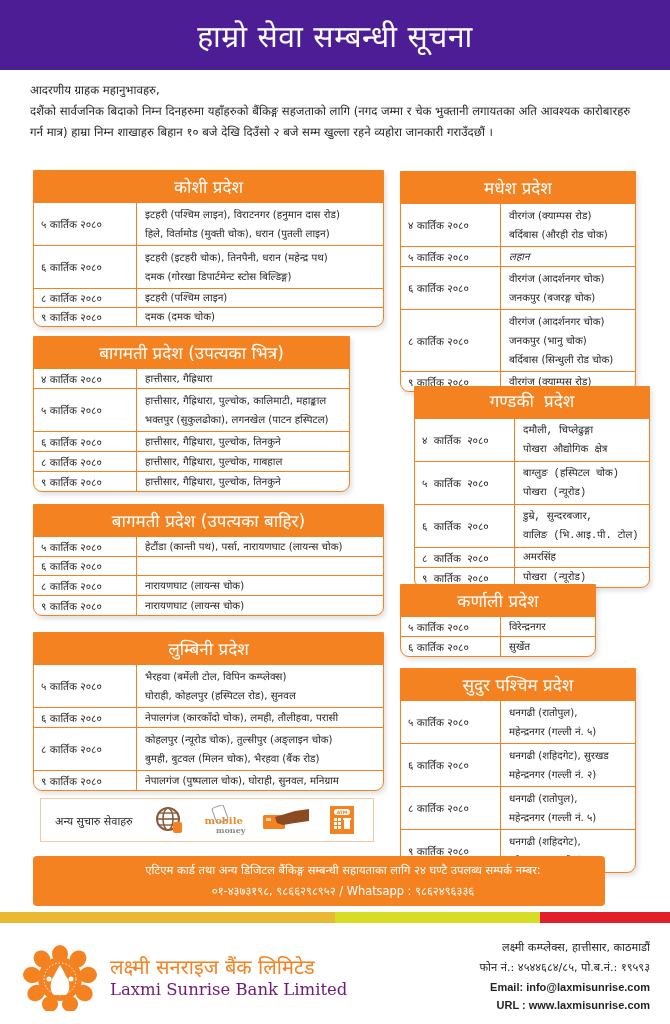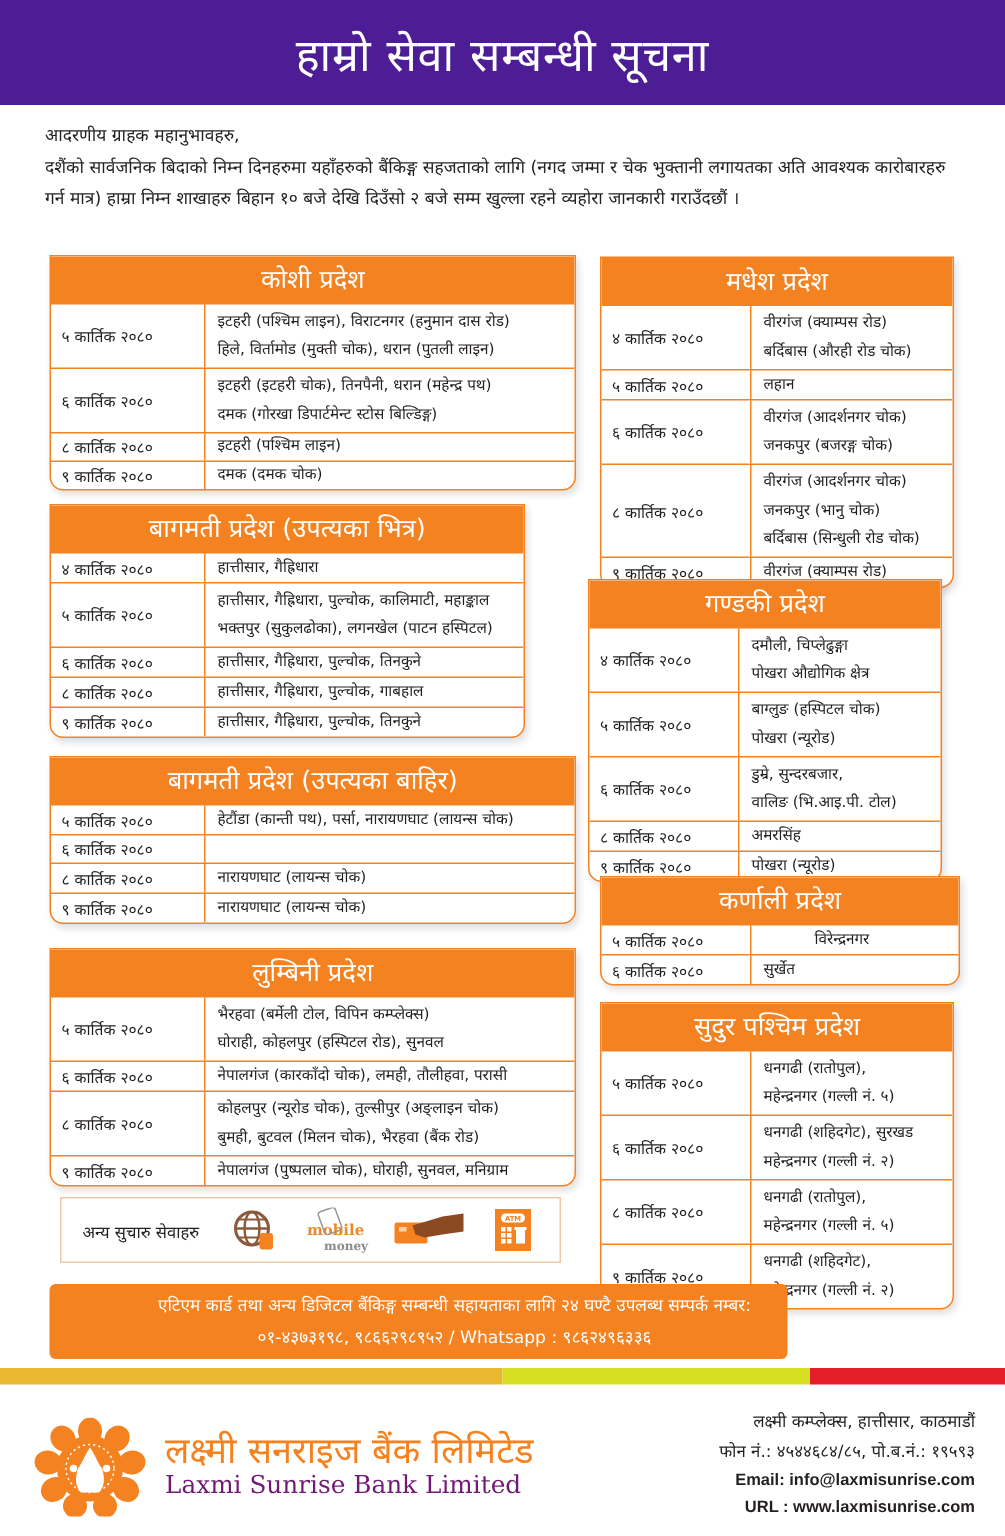--- a/index.html
+++ b/index.html
@@ -39,30 +39,30 @@
 
   .services {
     position: absolute; left: 40px; top: 798px; width: 334px; height: 44px;
     border: 1px solid #f0c9a6; background: #fff;
     display: flex; align-items: center; padding-left: 14px; gap: 14px;
   }
   .services .label { font-size: 11px; color: #231f20; margin-right: 6px; }
   .svc-icon { width: 34px; height: 30px; display: flex; align-items: center; justify-content: center; }
 
   .helpline {
-    position: absolute; left: 33px; top: 856px; width: 492px; height: 50px;
+    position: absolute; left: 33px; top: 856px; width: 572px; height: 50px;
     background: #f58220; border-radius: 4px; color: #fff; text-align: center;
     font-size: 11.4px; line-height: 21px; padding-top: 4px; padding-left: 48px;
   }
 
   .stripe { position: absolute; top: 912px; height: 11px; }
 
   .logo-wrap { position: absolute; left: 22px; top: 945px; display: flex; align-items: center; }
   .logo-text { margin-left: 12px; color: #f58220; }
-  .logo-np { font-size: 24px; line-height: 24px; }
+  .logo-np { font-size: 20px; line-height: 24px; }
   .logo-en { font-family: "DejaVu Serif", serif; font-size: 16.5px; line-height: 22px; color: #701a75; }
 
   .address {
     position: absolute; right: 20px; top: 938px; width: 260px; text-align: right;
     font-size: 11.2px; line-height: 20px; color: #231f20;
   }
   .address .en { font-family: "Liberation Sans", sans-serif; font-weight: bold; font-size: 11px; line-height: 18px; }
 </style>
 </head>
 <body>
@@ -207,21 +207,21 @@
       <div class="row" style="border-top: none; min-height: 38px;">
         <div class="c-date" style="width: 100px;">४ कार्तिक २०८०</div>
         <div class="c-branch">
           <div>वीरगंज (क्याम्पस रोड)</div>
           <div>बर्दिबास (औरही रोड चोक)</div>
         </div>
       </div>
       <div class="row" style="min-height: 19px;">
         <div class="c-date" style="width: 100px;">५ कार्तिक २०८०</div>
         <div class="c-branch">
-          <div style="line-height: 15px;">लहान</div>
+          <div style="line-height: 15px; font-style: italic;">लहान</div>
         </div>
       </div>
       <div class="row" style="min-height: 38px;">
         <div class="c-date" style="width: 100px;">६ कार्तिक २०८०</div>
         <div class="c-branch">
           <div>वीरगंज (आदर्शनगर चोक)</div>
           <div>जनकपुर (बजरङ्ग चोक)</div>
         </div>
       </div>
       <div class="row" style="min-height: 57px;">
@@ -233,21 +233,21 @@
         </div>
       </div>
       <div class="row" style="min-height: 19px;">
         <div class="c-date" style="width: 100px;">९ कार्तिक २०८०</div>
         <div class="c-branch">
           <div style="line-height: 15px;">वीरगंज (क्याम्पस रोड)</div>
         </div>
       </div>
     </div>
   </div>
-<div class="card" style="left:392px; top:386px; width:236px;">
+<div class="card" style="left:414px; top:386px; width:236px;font-family:Liberation Mono, monospace;">
     <div class="card-head">गण्डकी प्रदेश</div>
     <div>
       <div class="row" style="border-top: none; min-height: 38px;">
         <div class="c-date" style="width: 100px;">४ कार्तिक २०८०</div>
         <div class="c-branch">
           <div>दमौली, चिप्लेढुङ्गा</div>
           <div>पोखरा औद्योगिक क्षेत्र</div>
         </div>
       </div>
       <div class="row" style="min-height: 38px;">
@@ -271,27 +271,27 @@
         </div>
       </div>
       <div class="row" style="min-height: 19px;">
         <div class="c-date" style="width: 100px;">९ कार्तिक २०८०</div>
         <div class="c-branch">
           <div style="line-height: 15px;">पोखरा (न्यूरोड)</div>
         </div>
       </div>
     </div>
   </div>
-<div class="card" style="left:400px; top:584px; width:240px;">
+<div class="card" style="left:400px; top:584px; width:196px;">
     <div class="card-head">कर्णाली प्रदेश</div>
     <div>
       <div class="row" style="border-top: none; min-height: 19px;">
         <div class="c-date" style="width: 100px;">५ कार्तिक २०८०</div>
         <div class="c-branch">
-          <div style="line-height: 15px; margin-left: 34px;">विरेन्द्रनगर</div>
+          <div style="line-height: 15px;">विरेन्द्रनगर</div>
         </div>
       </div>
       <div class="row" style="min-height: 19px;">
         <div class="c-date" style="width: 100px;">६ कार्तिक २०८०</div>
         <div class="c-branch">
           <div style="line-height: 15px;">सुर्खेत</div>
         </div>
       </div>
     </div>
   </div>

